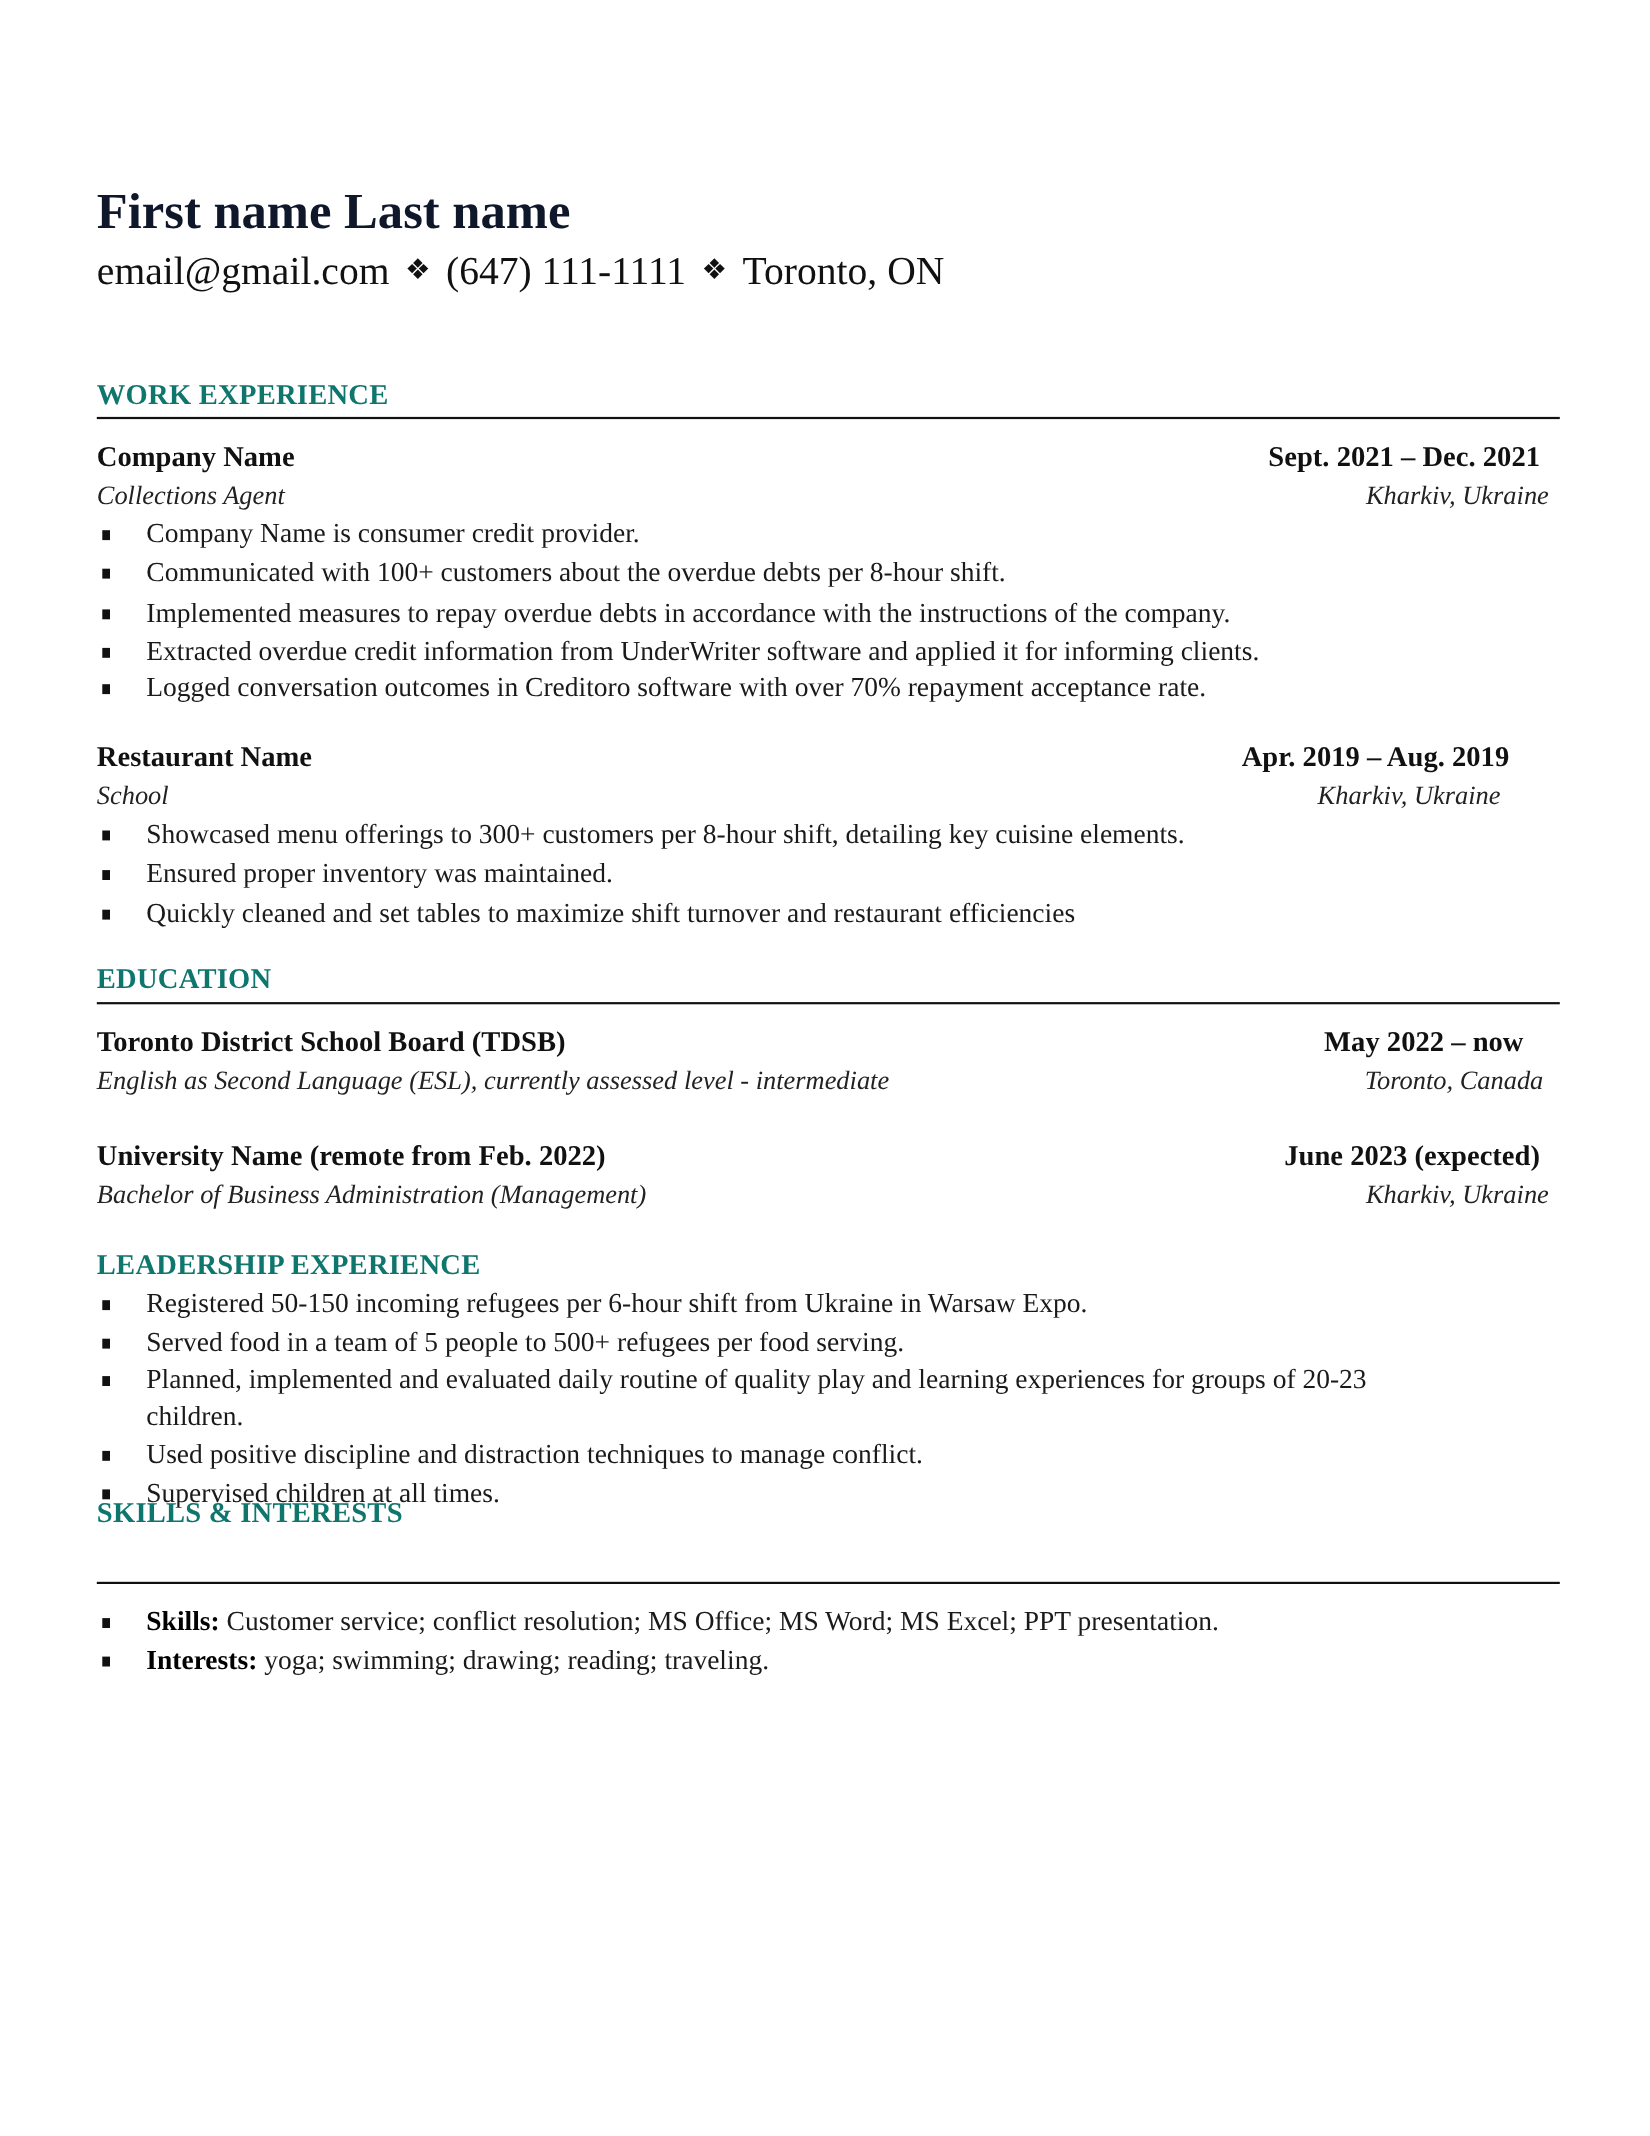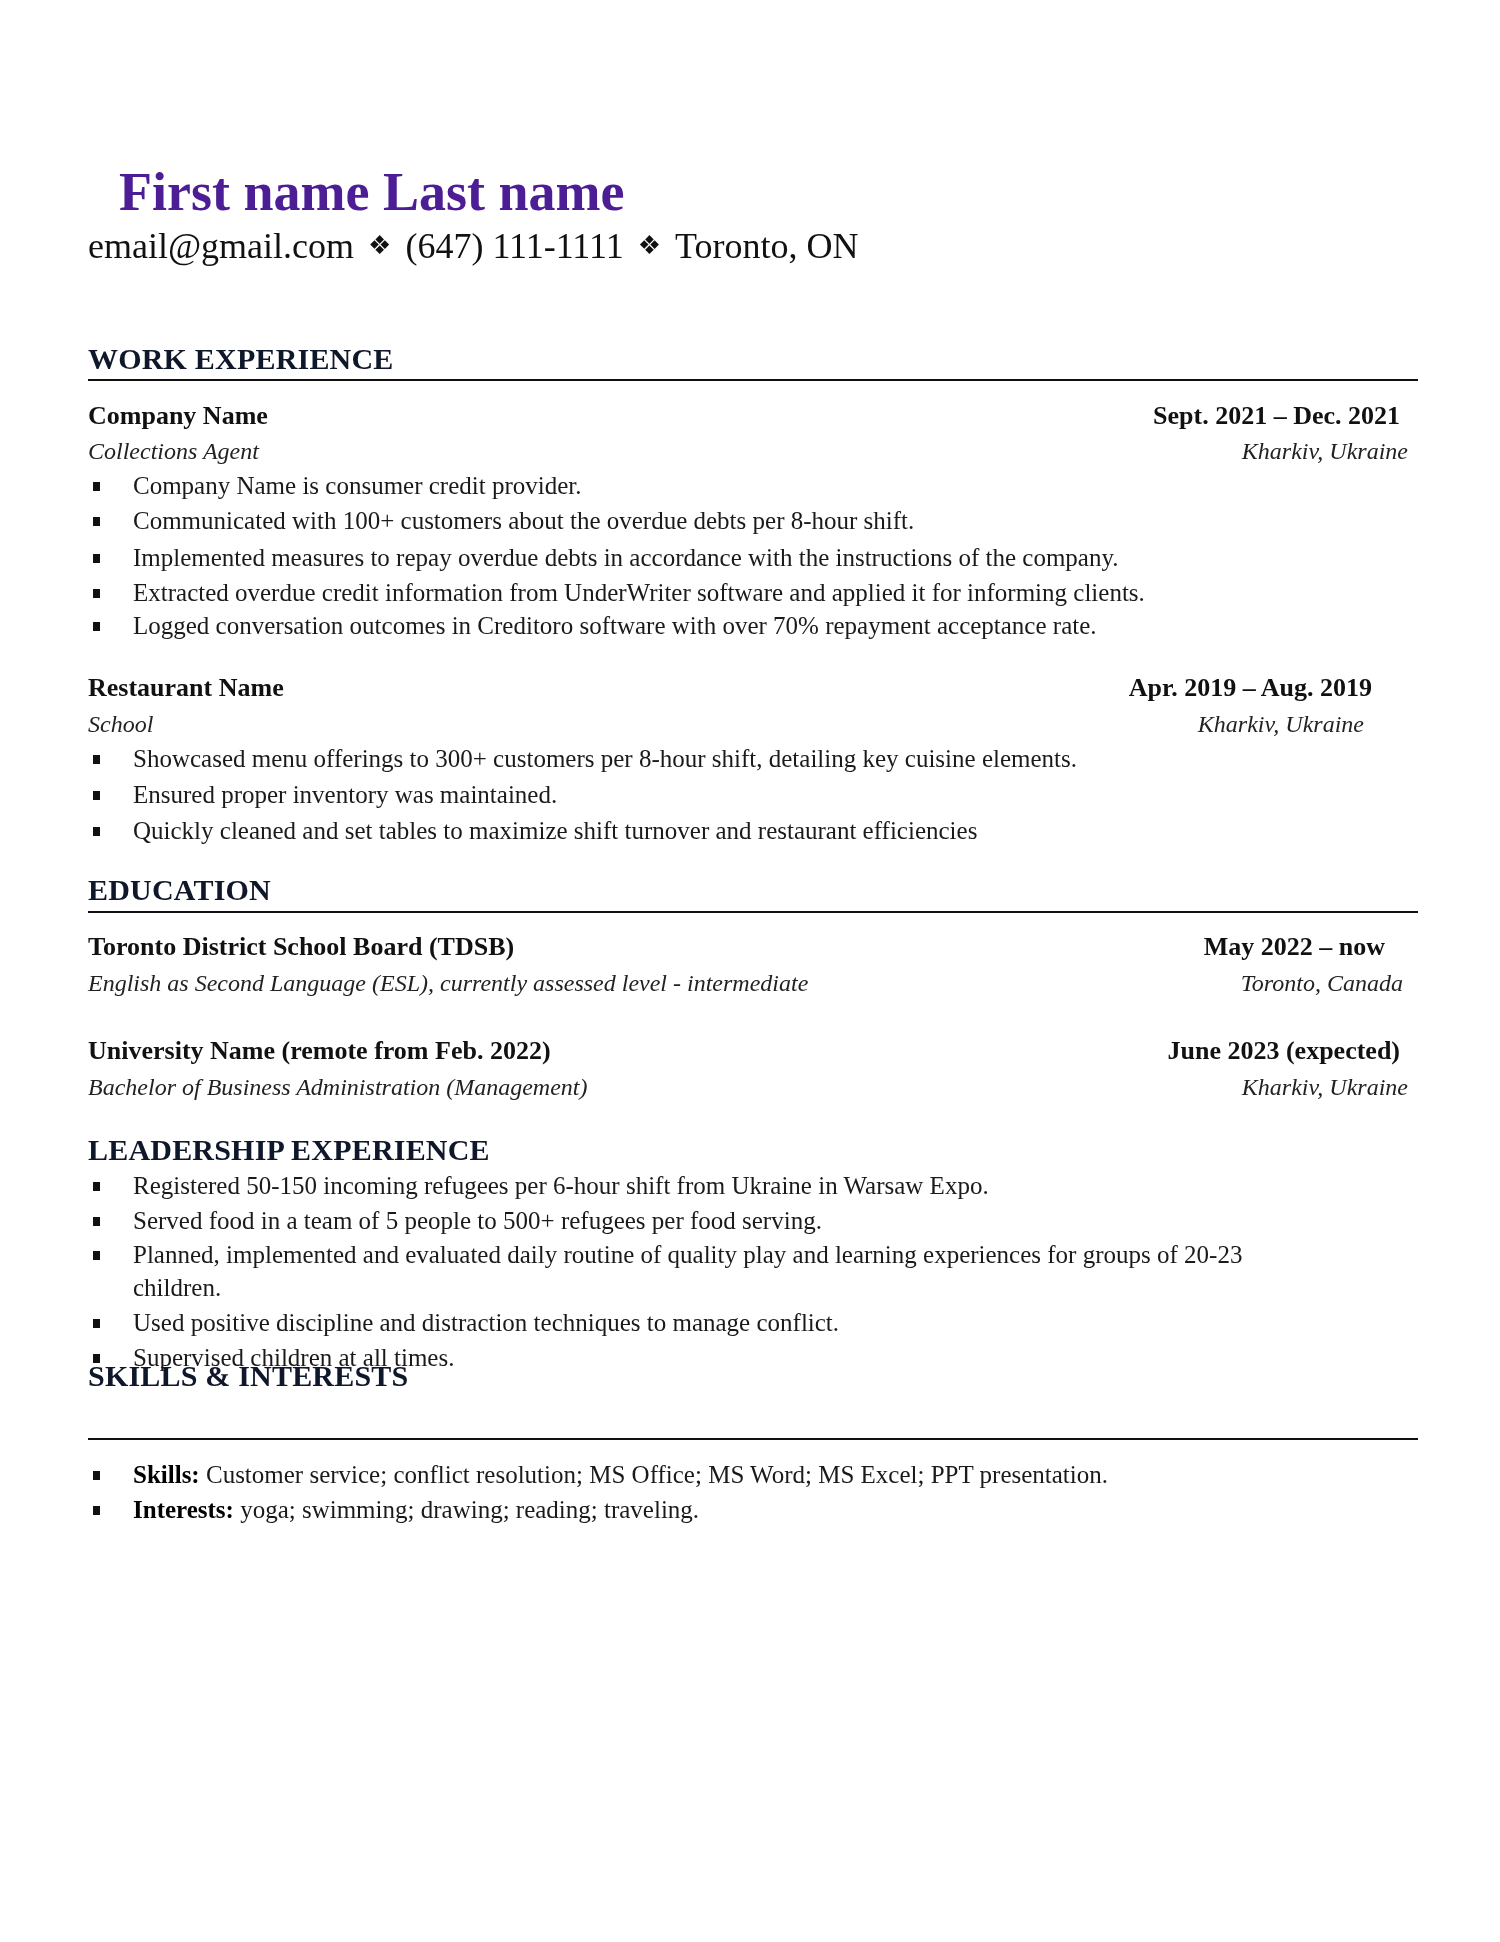--- a/index.html
+++ b/index.html
@@ -1,21 +1,21 @@
 <!DOCTYPE html>
 <html><head>
 <meta charset="utf-8">
 <style>
   html, body { margin:0; padding:0; background:#ffffff; }
   body { width:1500px; height:1942px; position:relative; overflow:hidden; color:#111; font-family:"Liberation Serif", "DejaVu Serif", serif; }
   .abs { position:absolute; white-space:nowrap; }
-  .name { left:88px; top:160px; font-size:54px; font-weight:bold; line-height:64px; color:#4c1d95;margin-left:31px; }
+  .name { left:88px; top:160px; font-size:46px; font-weight:bold; line-height:64px; color:#0f172a; }
   .contact { left:88px; top:224px; font-size:36px; line-height:44px; color:#111;text-align:center; }
   .contact .sep { font-size:26px; padding:0 14px; position:relative; top:-4px; }
-  .section-title { left:88px; font-size:30px; font-weight:bold; line-height:30px; color:#0f172a; letter-spacing:0.2px; }
+  .section-title { left:88px; font-size:26px; font-weight:bold; line-height:30px; color:#0f766e; letter-spacing:0.2px; }
   .rule { left:88px; width:1330px; height:2px; background:#111; }
   .entry-title { left:88px; font-size:26px; font-weight:bold; line-height:30px; color:#111; }
   .entry-sub { left:88px; font-size:24px; font-style:italic; line-height:30px; color:#222; }
   .right-bold { font-size:26px; font-weight:bold; line-height:30px; color:#111; text-align:right; }
   .right-ital { font-size:24px; font-style:italic; line-height:30px; color:#222; text-align:right; }
   .bullet { left:93px; width:7px; height:9px; background:#111; }
   .btext { left:133px; font-size:25px; line-height:30px; color:#1a1a1a; }
   .btext b { color:#000; }
 </style>
 </head>

